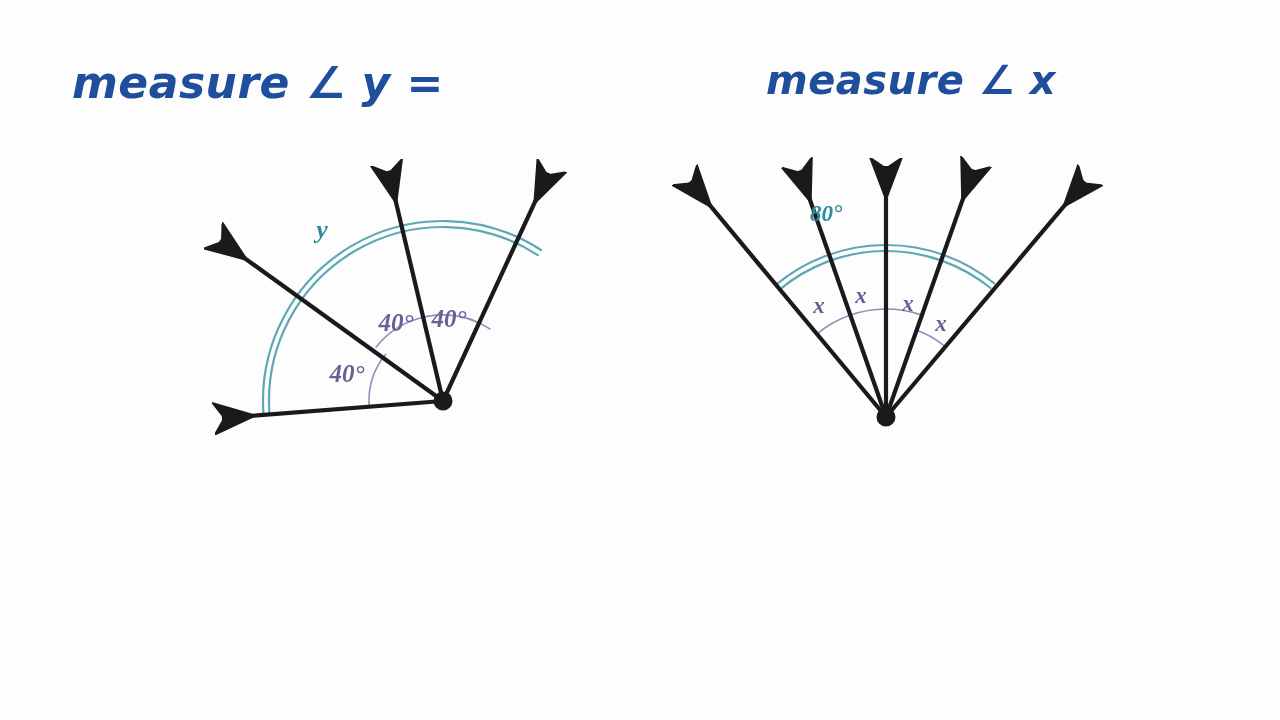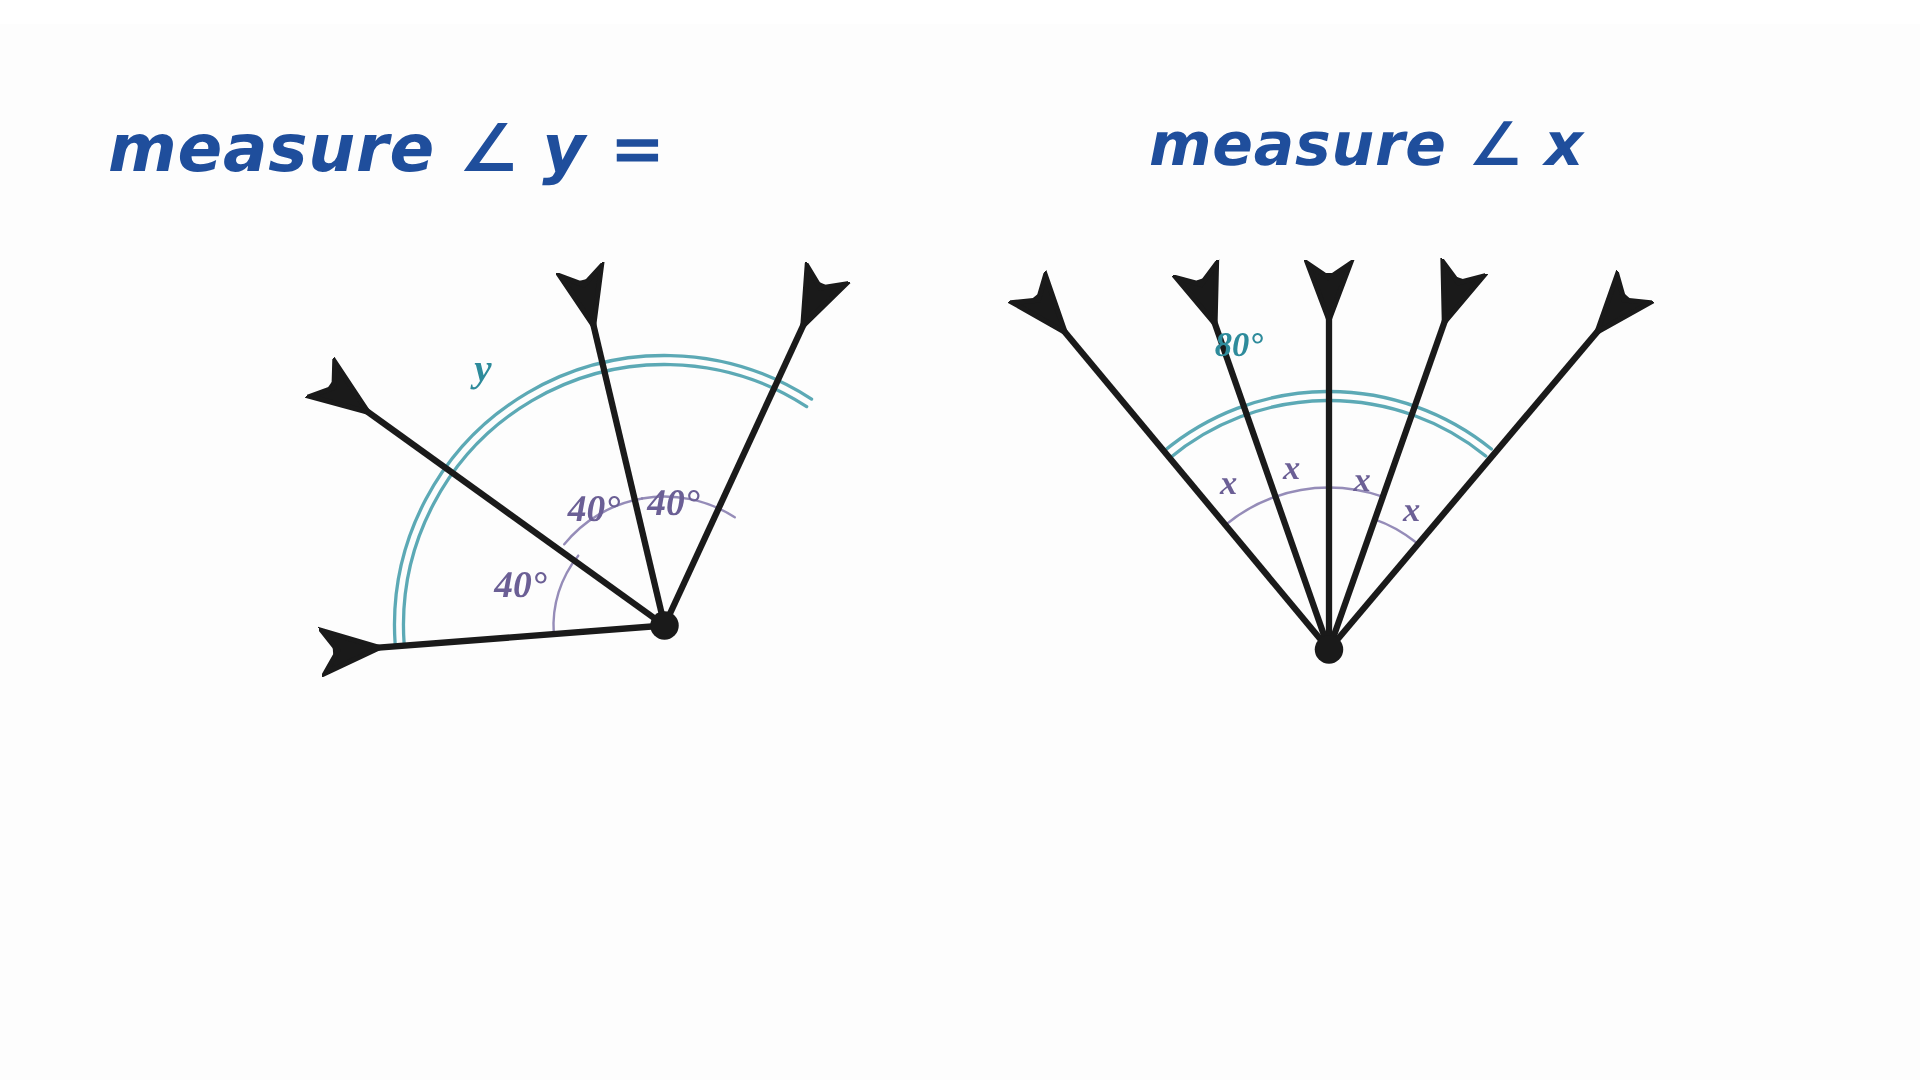--- a/index.html
+++ b/index.html
@@ -11,21 +11,21 @@
   body {
     width: 1280px;
     height: 720px;
     overflow: hidden;
     font-family: "Liberation Sans", sans-serif;
     position: relative;
   }
   #canvas-root {
     position: absolute;
     left: 0;
-    top: 16px;
+    top: 0;
     width: 1280px;
     height: 524px;
     background: #ec4899;
   }
   .whiteboard-svg {
     display: block;
     width: 1280px;
     height: 720px;
   }
   .handwriting {

